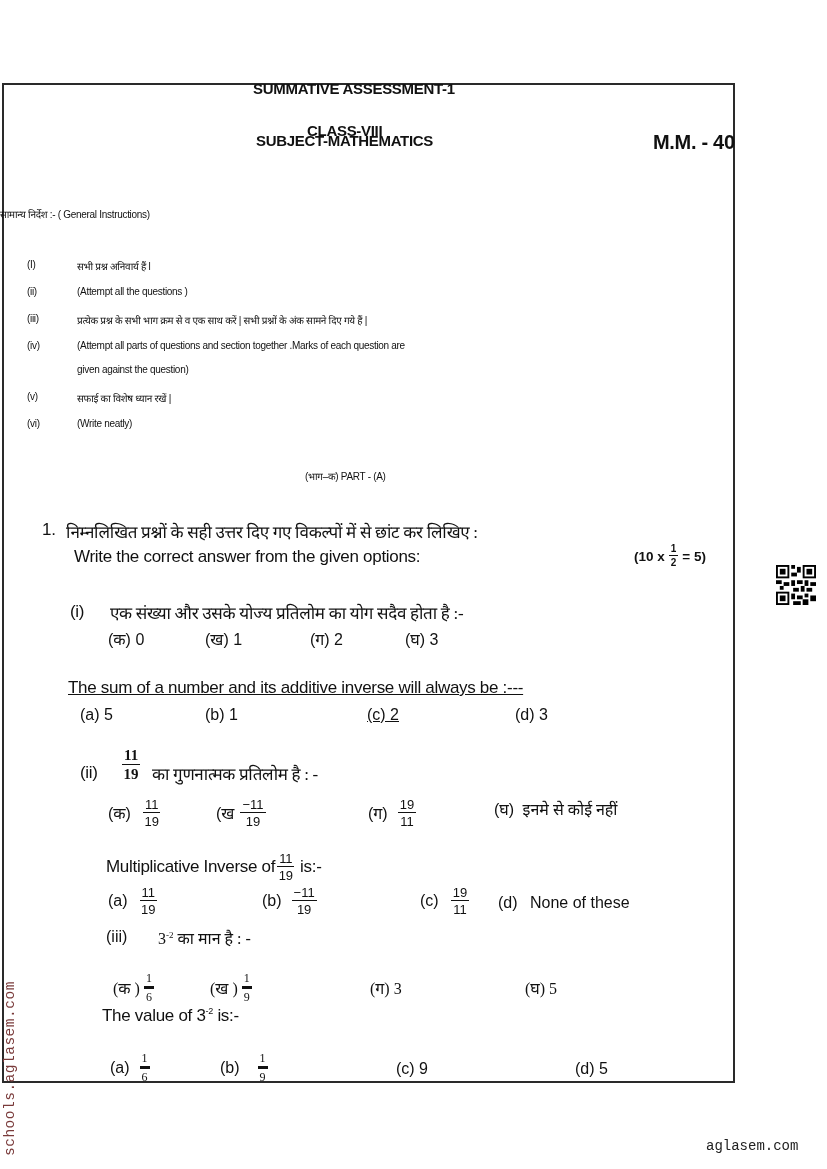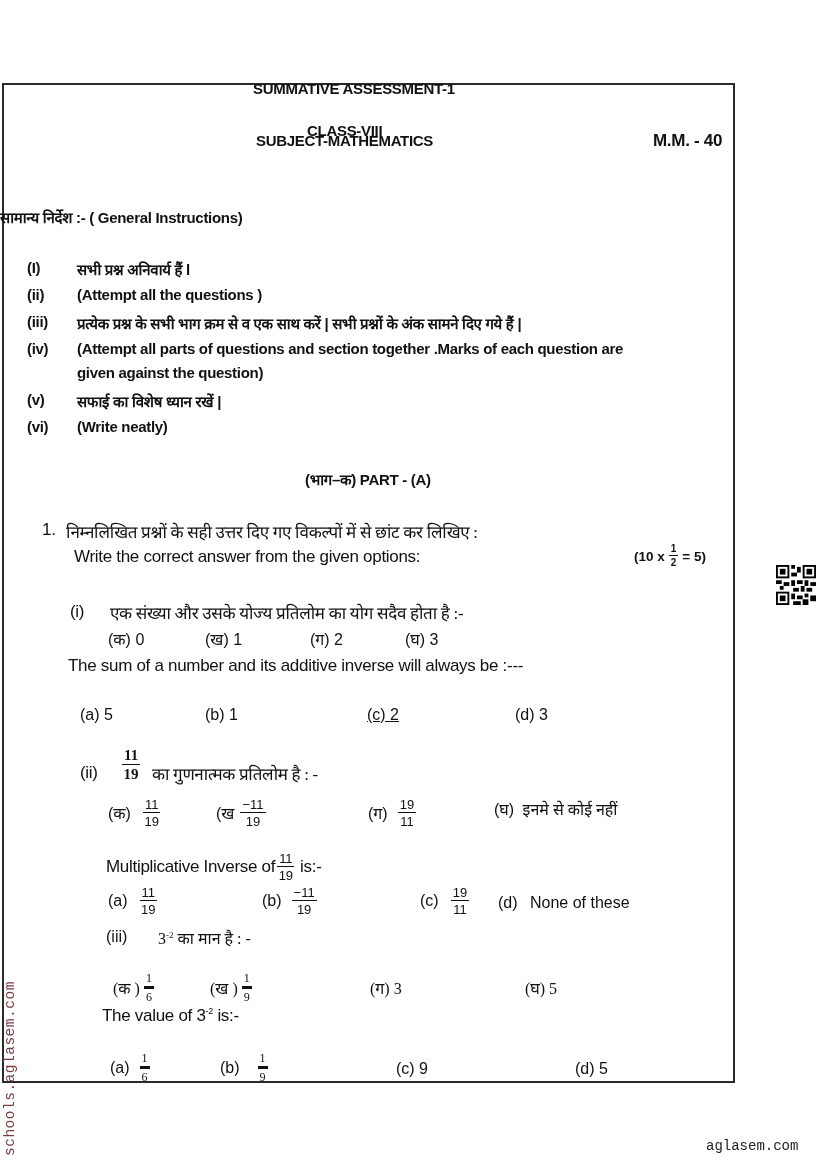--- a/index.html
+++ b/index.html
@@ -1,20 +1,20 @@
 <!DOCTYPE html>
 <html><head>
 <meta charset="utf-8">
 <style>
   html, body { margin: 0; padding: 0; background: #ffffff; }
   body { width: 827px; height: 1169px; position: relative; overflow: hidden; color: #111; font-family: "Liberation Sans", "DejaVu Sans", sans-serif; }
   .abs { position: absolute; white-space: nowrap; }
   .frame { position: absolute; left: 2px; top: 83px; width: 733px; height: 1000px; border: 2px solid #2a2a2a; border-left-width: 2px; box-sizing: border-box; }
   .hdr { font-family: "Liberation Sans", sans-serif; font-weight: bold; font-size: 15px; letter-spacing: -0.3px; }
-  .instr { font-family: "Liberation Sans", sans-serif; font-weight: bold; font-size: 15px; letter-spacing: -0.3px; }
+  .instr { font-family: "Liberation Sans", sans-serif; font-weight: normal; font-size: 10px; letter-spacing: -0.3px; }
   .q { font-family: "Liberation Sans", sans-serif; font-size: 17px; letter-spacing: -0.3px; }
   .opt { font-family: "Liberation Sans", sans-serif; font-size: 16px; }
   .frac { display: inline-flex; flex-direction: column; align-items: center; vertical-align: middle; line-height: 1; font-size: 13px; margin: 0 4px; }
   .frac .num { padding: 0 2px 1px 2px; border-bottom: 1.5px solid #111; }
   .frac .den { padding-top: 2px; }
   .frac.big { font-size: 15px; font-weight: bold; font-family: "Liberation Serif", serif; }
   .frac.serif { font-family: "Liberation Serif", serif; font-size: 12px; }
   .frac.serif .num { border-bottom: 3px solid #111; padding-bottom: 2px; }
   sup { font-size: 9px; }
   .watermark-side { position: absolute; left: 2px; top: 1156px; transform: rotate(-90deg); transform-origin: left top; font-family: "Liberation Mono", "DejaVu Sans Mono", monospace; font-size: 14.5px; color: #7a3b3b; letter-spacing: 0.5px; }
@@ -22,21 +22,21 @@
   .qr { position: absolute; left: 776px; top: 565px; width: 40px; height: 40px; }
 </style>
 </head>
 <body>
 
 <div class="frame"></div>
 
 <div class="abs hdr" style="left:253px; top:80px;">SUMMATIVE ASSESSMENT-1</div>
 <div class="abs hdr" style="left:307px; top:122px;">CLASS-VIII</div>
 <div class="abs hdr" style="left:256px; top:132px;">SUBJECT-MATHEMATICS</div>
-<div class="abs hdr" style="left:653px; top:131px; font-size:17px;">M.M. - 40</div>
+<div class="abs hdr" style="left:653px; top:131px; font-size:20px;">M.M. - 40</div>
 
 <div class="abs instr" style="left:0px; top:207px;">सामान्य निर्देश  :- ( General  Instructions)</div>
 
 <div>
   <div class="abs instr" style="left:27px; top:259px;">(I)</div>
   <div class="abs instr" style="left:77px; top:259px;">सभी प्रश्न अनिवार्य हैं l</div>
 
   <div class="abs instr" style="left:27px; top:286px;">(ii)</div>
   <div class="abs instr" style="left:77px; top:286px;">(Attempt all the questions )</div>
 
@@ -68,21 +68,21 @@
   </span>
   <span>= 5)</span>
 </div>
 
 <div class="abs q" style="left:70px; top:602px;">(i)</div>
 <div class="abs q" style="left:110px; top:601px; font-family:'Liberation Serif', serif;">एक संख्या और उसके योज्य प्रतिलोम का योग सदैव होता है :-</div>
 <div class="abs opt" style="left:108px; top:628px;">(क)   0</div>
 <div class="abs opt" style="left:205px; top:628px;">(ख)  1</div>
 <div class="abs opt" style="left:310px; top:628px;">(ग)  2</div>
 <div class="abs opt" style="left:405px; top:628px;">(घ)  3</div>
-<div class="abs q" style="left:68px; top:656px;">The sum of a number and its additive inverse will  always be  :---</div>
+<div class="abs q" style="left:68px; top:678px;text-decoration:underline;">The sum of a number and its additive inverse will  always be  :---</div>
 <div class="abs opt" style="left:80px; top:706px;">(a) 5</div>
 <div class="abs opt" style="left:205px; top:706px;">(b) 1</div>
 <div class="abs opt" style="left:367px; top:706px;text-decoration:underline;">(c)  2</div>
 <div class="abs opt" style="left:515px; top:706px;">(d) 3</div>
 
 <div class="abs q" style="left:80px; top:763px;">(ii)</div>
 <div class="abs" style="left:118px; top:748px;">
   <span class="frac big">
     <span class="num">11</span>
     <span class="den">19</span>

